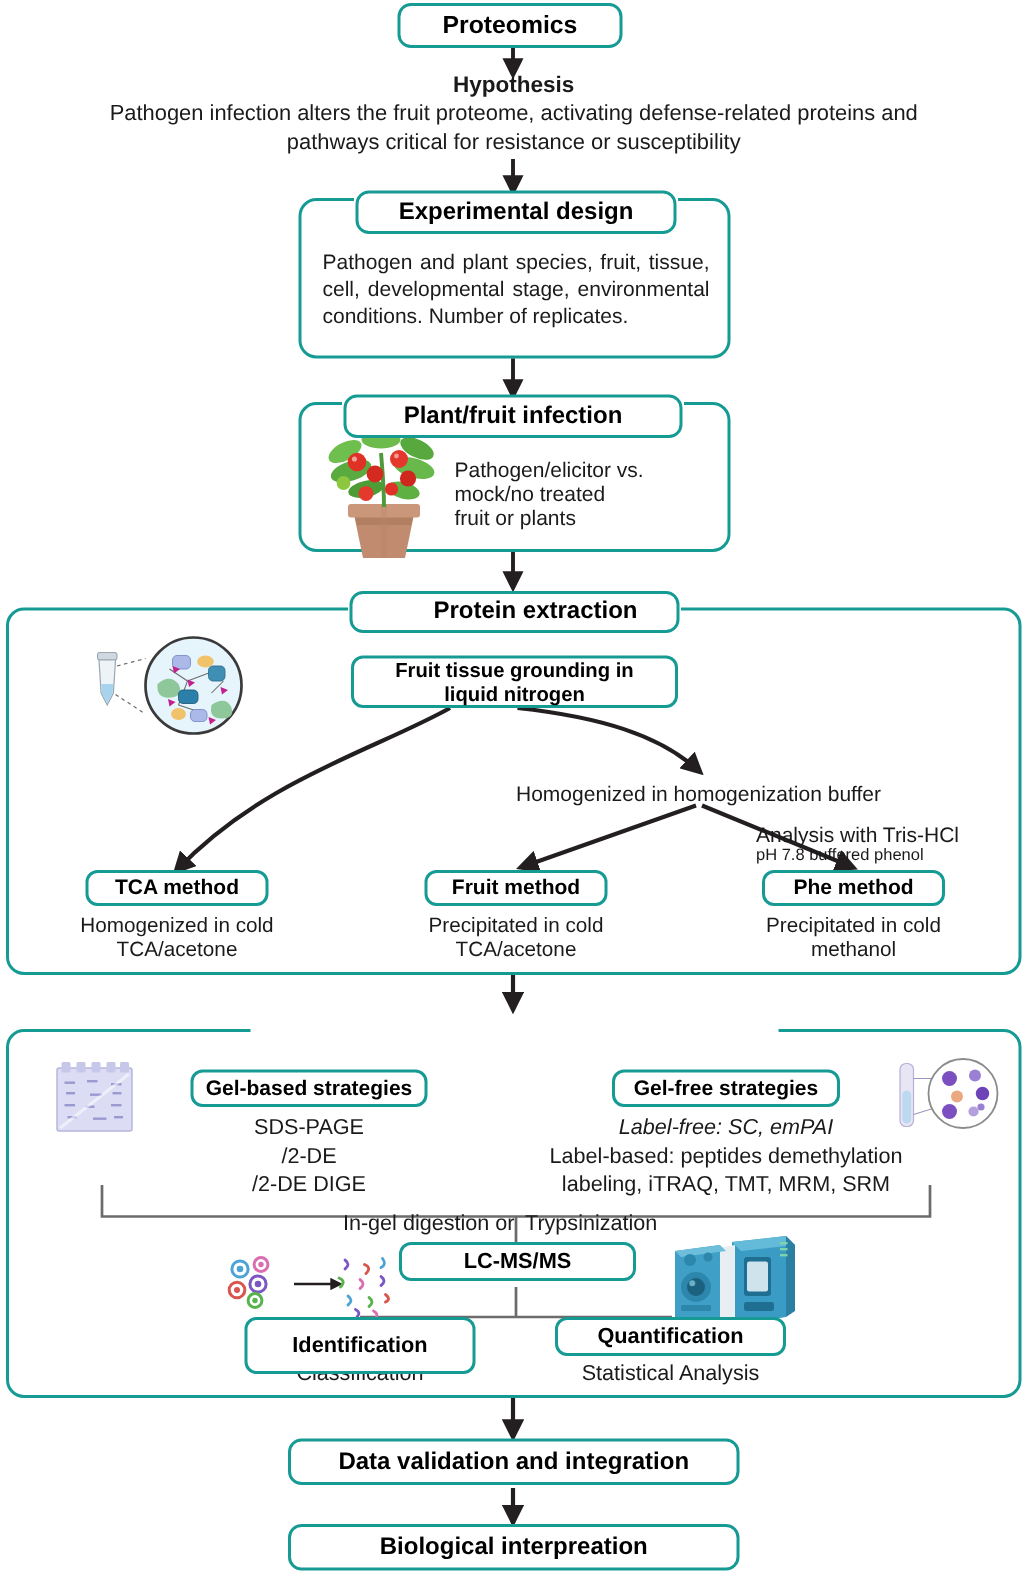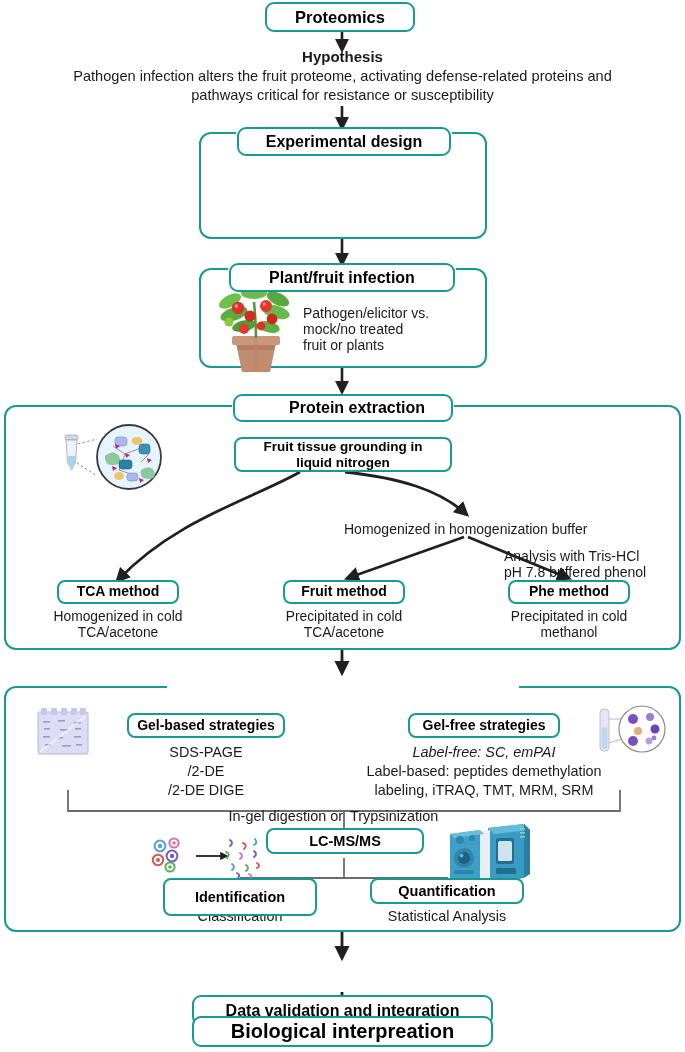--- a/index.html
+++ b/index.html
@@ -293,41 +293,42 @@
     <span>Proteomics</span>
   </div>
 
   <div class="txt center bold" style="left:0; top:48px; width:685px; font-size:15px;">Hypothesis</div>
   <div class="txt center" style="left:20px; top:68px; width:645px; font-size:14.6px;">Pathogen infection alters the fruit proteome, activating defense-related proteins and</div>
   <div class="txt center" style="left:20px; top:87px; width:645px; font-size:14.6px;">pathways critical for resistance or susceptibility</div>
 
   <div class="tbox" style="left:237px; top:127px; width:214px; height:29px; font-size:16px;">
     <span>Experimental design</span>
   </div>
+  <div class="txt justify" style="left:215px; top:166px; width:258px; font-size:14px; line-height:1.28;">Pathogen and plant species, fruit, tissue, cell, developmental stage, environmental conditions. Number of replicates.</div>
 
   <div class="tbox" style="left:229px; top:263px; width:226px; height:29px; font-size:16px;">
     <span>Plant/fruit infection</span>
   </div>
   <div class="txt" style="left:303px; top:305px; width:180px; font-size:14px;">Pathogen/elicitor vs.</div>
   <div class="txt" style="left:303px; top:321px; width:180px; font-size:14px;">mock/no treated</div>
   <div class="txt" style="left:303px; top:337px; width:180px; font-size:14px;">fruit or plants</div>
 
   <div class="tbox" style="left:233px; top:394px; width:220px; height:28px; font-size:16px;padding-left:28px;">
     <span>Protein extraction</span>
   </div>
 
   <div class="tbox sm" style="left:234px; top:437px; width:218px; height:35px; font-size:13.5px; flex-direction:column;">
     <span>Fruit tissue grounding in</span>
     <span>liquid nitrogen</span>
   </div>
 
   <div class="txt" style="left:344px; top:521px; width:330px; font-size:14px;">Homogenized in homogenization buffer</div>
 
   <div class="txt" style="left:504px; top:548px; width:180px; font-size:14px;">Analysis with Tris-HCl</div>
-  <div class="txt" style="left:504px; top:564px; width:180px; font-size:14px;">pH 7.8 buffered phenol</div>
+  <div class="txt" style="left:504px; top:564px; width:180px; font-size:11px;">pH 7.8 buffered phenol</div>
 
   <div class="tbox sm" style="left:57px; top:580px; width:122px; height:24px; font-size:14px;">
     <span>TCA method</span>
   </div>
   <div class="txt center" style="left:37px; top:609px; width:162px; font-size:13.8px;">Homogenized in cold</div>
   <div class="txt center" style="left:37px; top:625px; width:162px; font-size:13.8px;">TCA/acetone</div>
 
   <div class="tbox sm" style="left:283px; top:580px; width:122px; height:24px; font-size:14px;">
     <span>Fruit method</span>
   </div>
@@ -365,21 +366,21 @@
   <div class="tbox sm" style="left:163px; top:878px; width:154px; height:38px; font-size:14.5px;">
     <span>Identification</span>
   </div>
   <div class="txt center" style="left:163px; top:908px; width:154px; font-size:14.4px;">Classification</div>
 
   <div class="tbox sm" style="left:370px; top:878px; width:154px; height:26px; font-size:14.5px;">
     <span>Quantification</span>
   </div>
   <div class="txt center" style="left:370px; top:908px; width:154px; font-size:14.4px;">Statistical Analysis</div>
 
-  <div class="tbox" style="left:192px; top:959px; width:301px; height:31px; font-size:16px;margin-top:36px;">
+  <div class="tbox" style="left:192px; top:959px; width:301px; height:31px; font-size:16px;">
     <span>Data validation and integration</span>
   </div>
 
-  <div class="tbox" style="left:192px; top:1016px; width:301px; height:31px; font-size:20px;">
+  <div class="tbox" style="left:192px; top:1016px; width:301px; height:31px; font-size:16px;">
     <span>Biological interpreation</span>
   </div>
 
 </div>
 
 </body></html>

